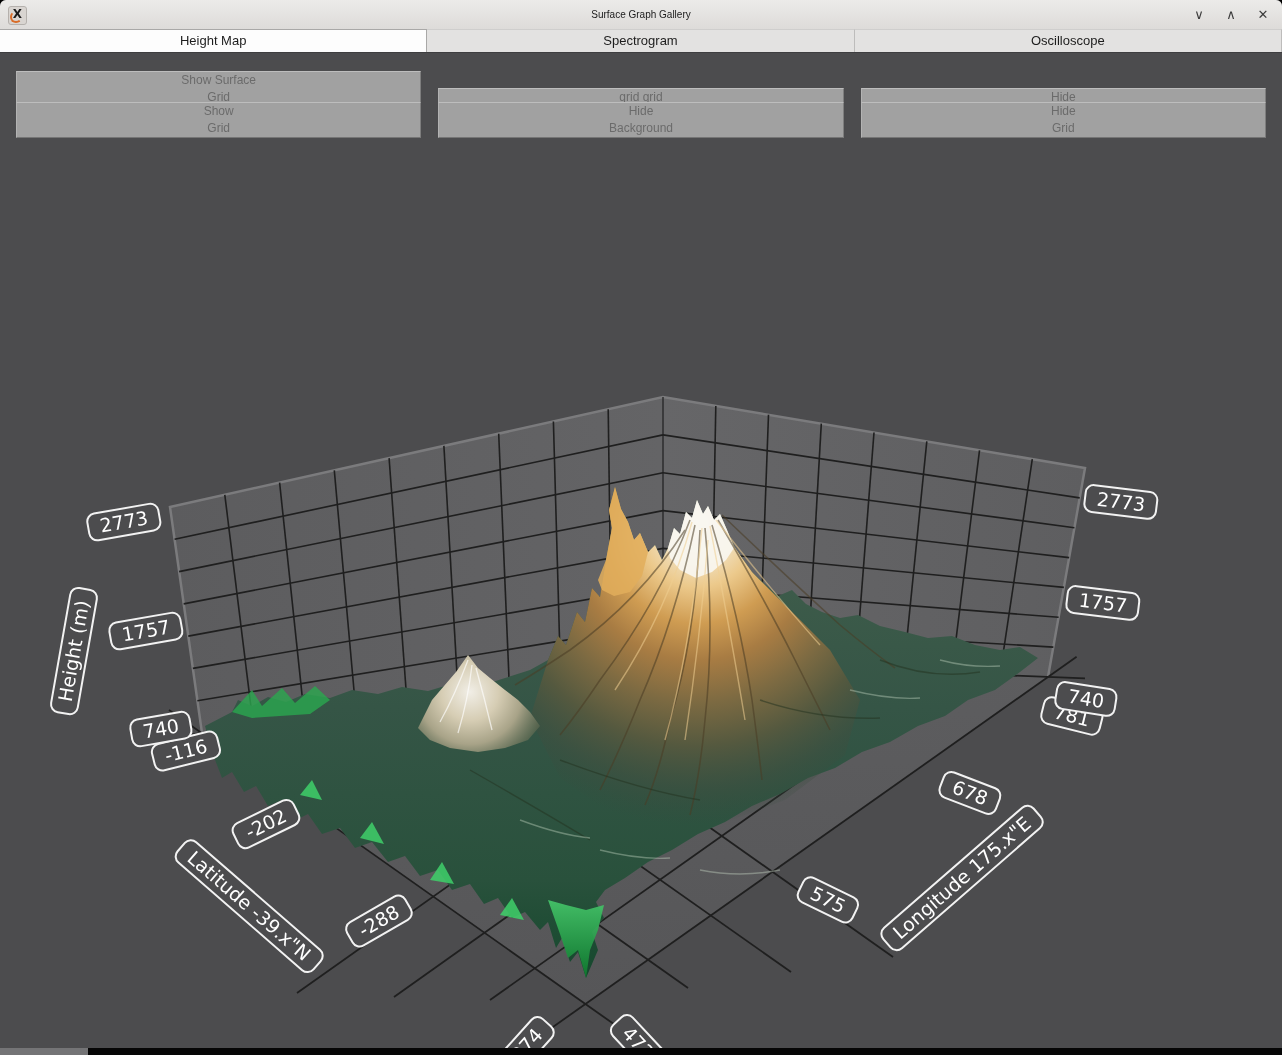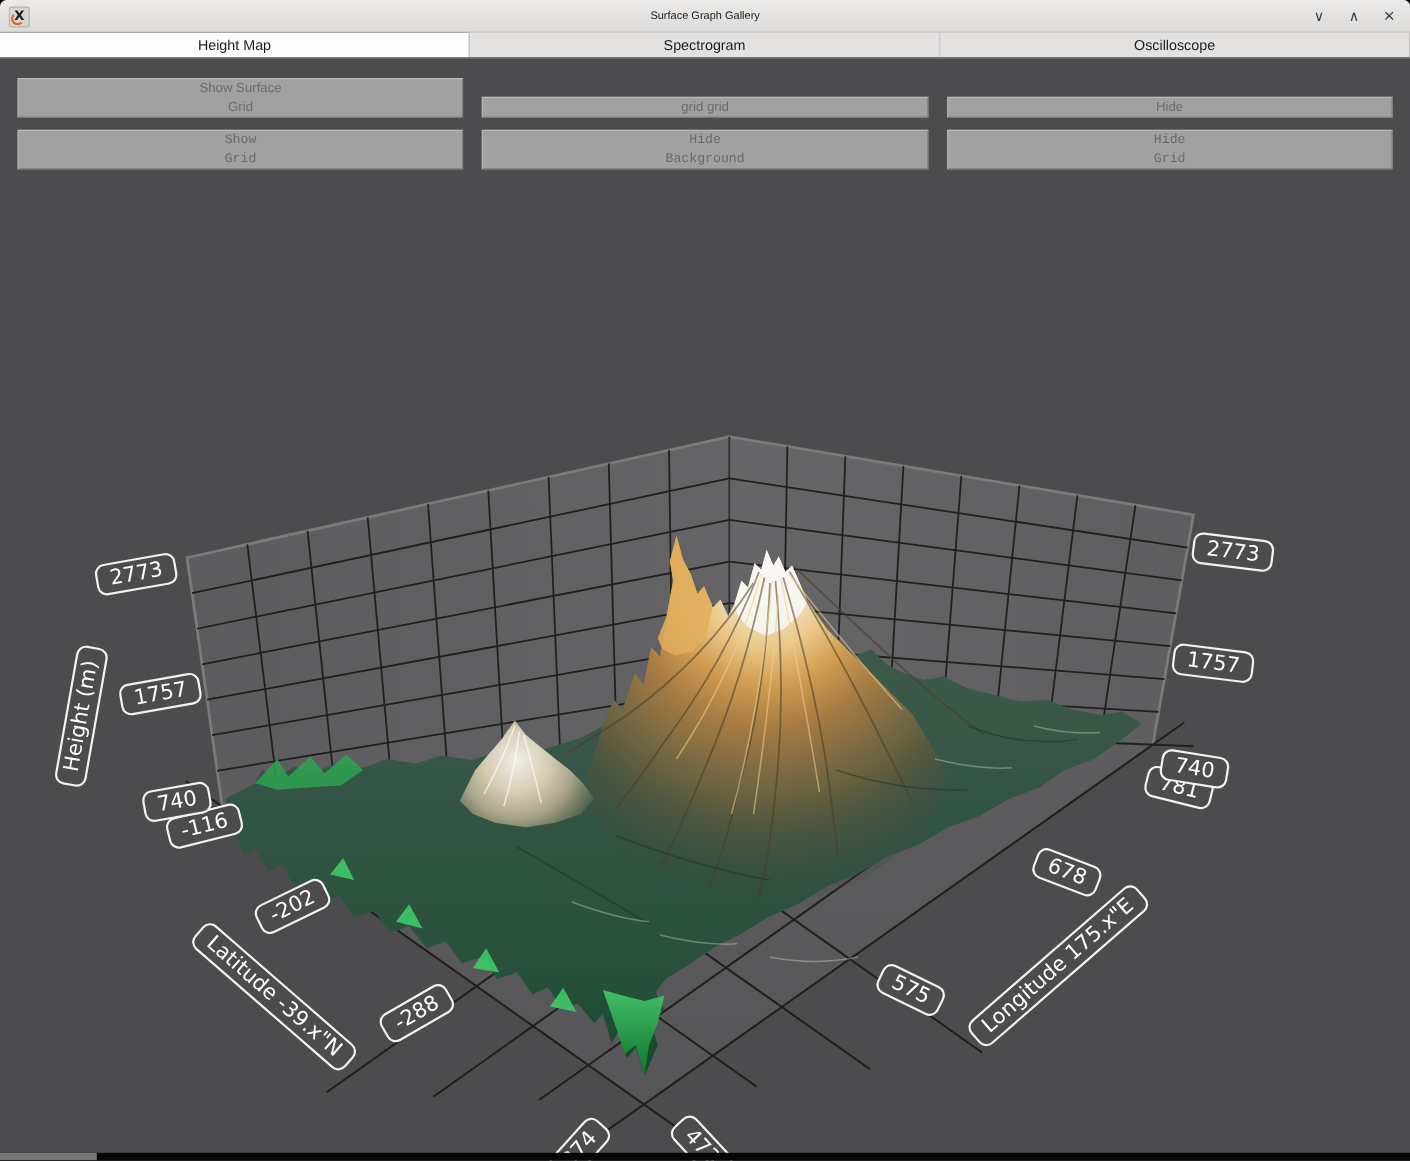--- a/index.html
+++ b/index.html
@@ -19,21 +19,21 @@
   .win-btn{width:18px;height:18px;text-align:center;line-height:18px;font-size:13px;color:#3c3c3c;cursor:default;}
   
   #tabbar{position:absolute;left:0;top:29px;width:100%;height:23px;display:flex;background:#e3e2e1;
     border-bottom:1px solid #3e3e40;z-index:10;align-items:center;}
   .tab{flex:1;text-align:center;line-height:22px;font-size:13px;color:#1d1d1d;
     background:#e3e2e1;border-right:1px solid #bdbcbb;border-top:1px solid #cfcecd;}
   .tab.active{background:#fdfdfd;border-top:1px solid #a9a8a7;border-right:1px solid #a9a8a7;}
   
   .btn-row{position:absolute;left:16px;right:16px;display:flex;gap:17px;z-index:9;align-items:flex-end;}
   #btn-row-1{top:65px;height:42px;}
-  #btn-row-2{top:112px;height:42px;font-family:Liberation Mono, monospace;}
+  #btn-row-2{top:96px;height:42px;}
   .gbtn{flex:1;background:#a1a1a1;border-top:1px solid #bdbdbd;border-left:1px solid #b3b3b3;
     border-right:1px solid #7e7e7e;border-bottom:1px solid #757575;
     color:#6b6b6b;font-size:12px;line-height:17px;text-align:center;
     display:flex;flex-direction:column;justify-content:center;cursor:default;}
   
   #stage{position:absolute;inset:0;z-index:1;}
   #scene-svg{position:absolute;left:0;top:0;}
   
   .axis-label{position:absolute;color:#fff;border:2px solid #f2f2f2;border-radius:9px;
     background:#4c4c4e;padding:1px 11px 2px;font:19px "DejaVu Sans",sans-serif;

